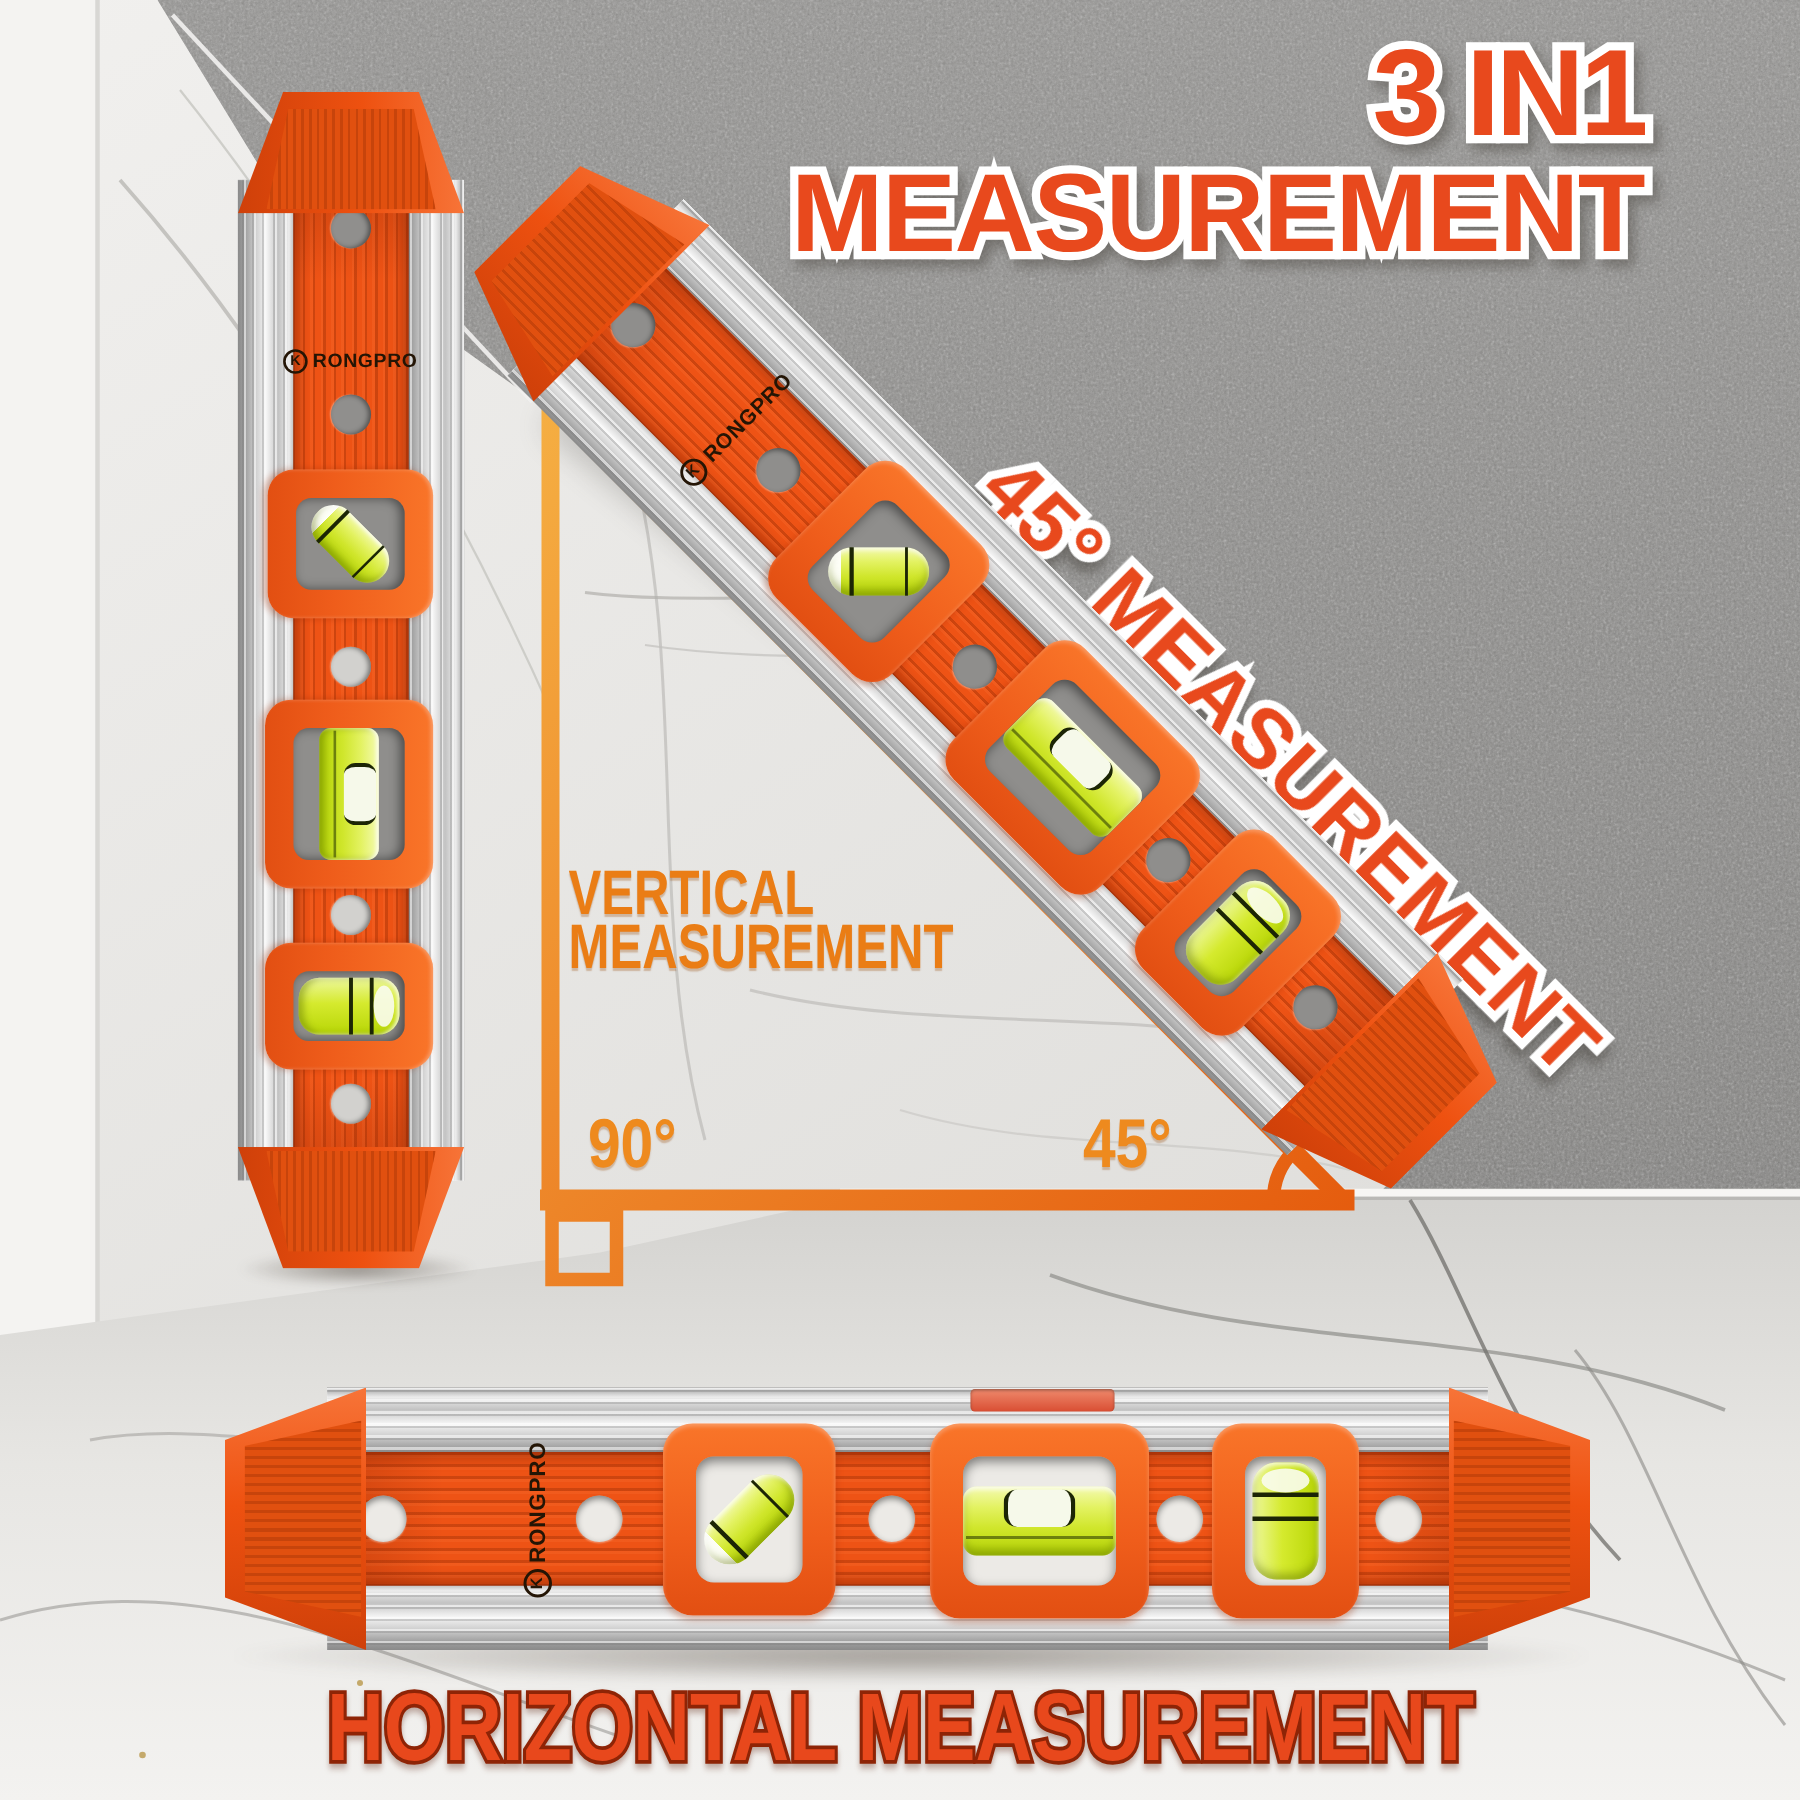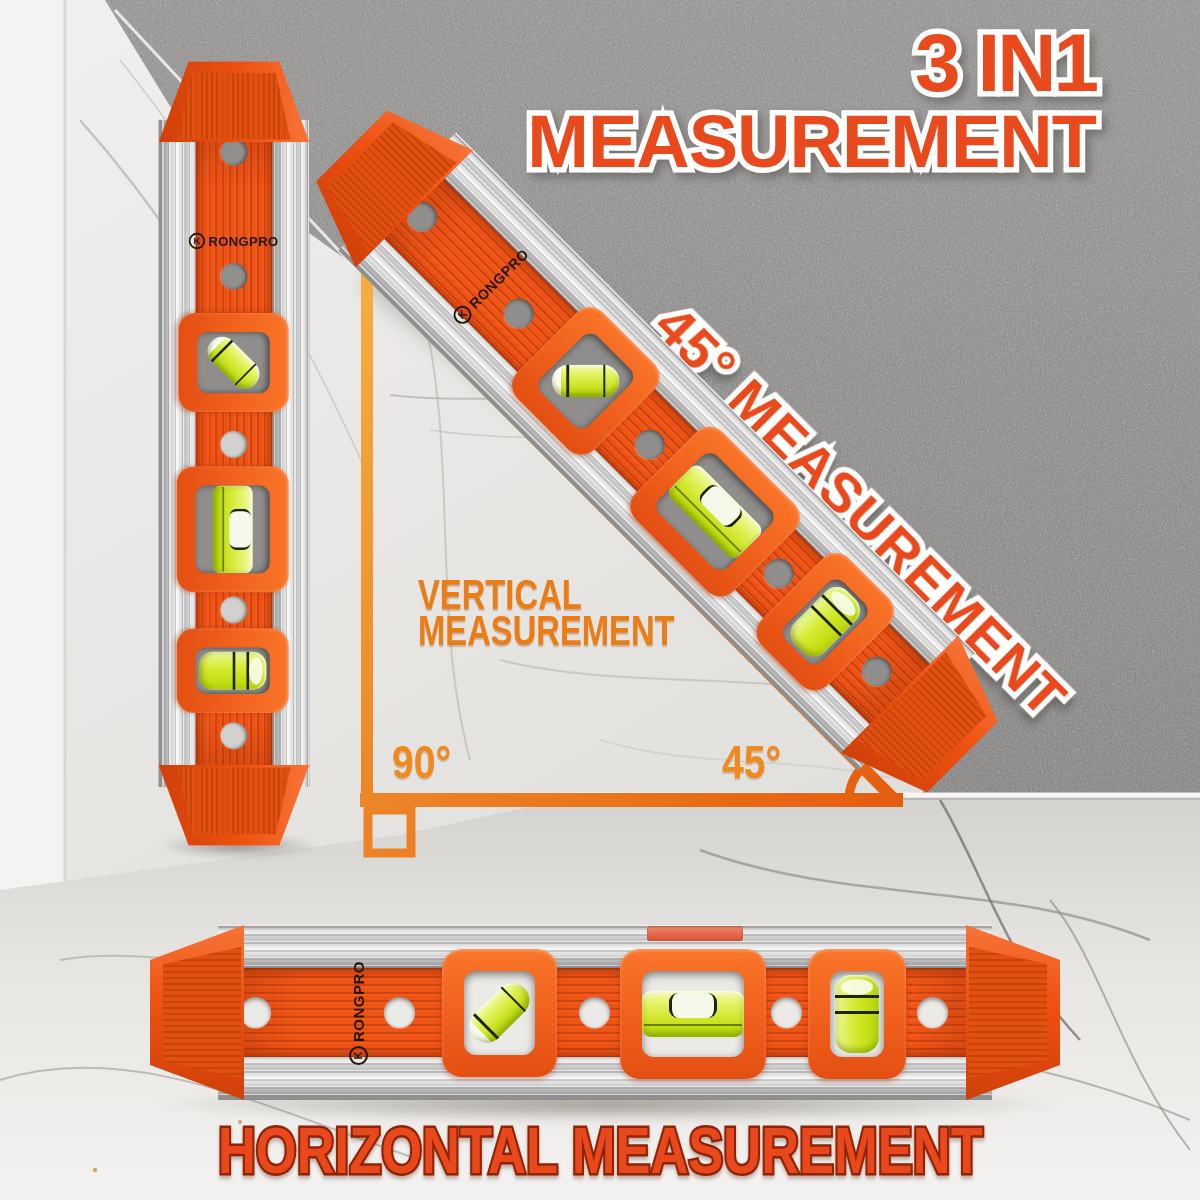--- a/index.html
+++ b/index.html
@@ -21,21 +21,21 @@
   
   .headline{position:absolute;right:104px;top:22px;z-index:6;text-align:right;
     font-weight:900;filter:drop-shadow(4px 5px 4px rgba(80,75,70,.5));}
   .headline .line{position:relative;display:block;white-space:nowrap;}
   .headline .l1{font-size:82px;line-height:82px;letter-spacing:-3px;}
   .headline .l2{font-size:74px;line-height:76px;letter-spacing:-1px;}
   .headline .t-out{position:absolute;right:0;top:0;color:#e8491d;-webkit-text-stroke:11px #ffffff;}
   .headline .t-fill{position:relative;color:#e8491d;}
 
   
-  .vm-label{position:absolute;left:418px;top:577px;z-index:2;font-weight:900;
+  .vm-label{position:absolute;left:379px;top:577px;z-index:2;font-weight:900;
     color:#ea7d15;text-shadow:0 2px 1px rgba(150,70,0,.3);}
   .vm-label .vl{display:block;font-size:42px;line-height:36px;transform:scaleX(.78);transform-origin:0 0;white-space:nowrap;}
   .angle{position:absolute;z-index:2;font-weight:900;font-size:46px;color:#ee8a1e;
     text-shadow:0 2px 1px rgba(150,70,0,.3);transform:scaleX(.85);transform-origin:0 0;}
   .angle-90{left:392px;top:735px;}
   .angle-45{left:722px;top:735px;}
 
   
   .footer{position:absolute;left:0;right:0;top:1114px;z-index:6;text-align:center;}
   .footer .line{position:relative;display:inline-block;font-weight:900;font-size:64px;

